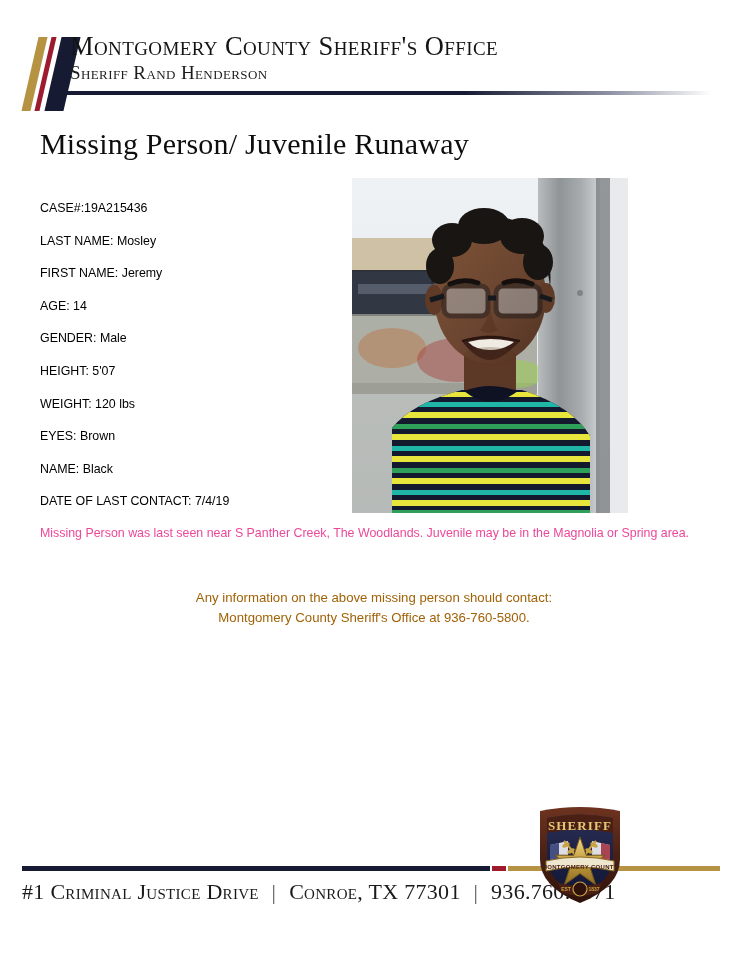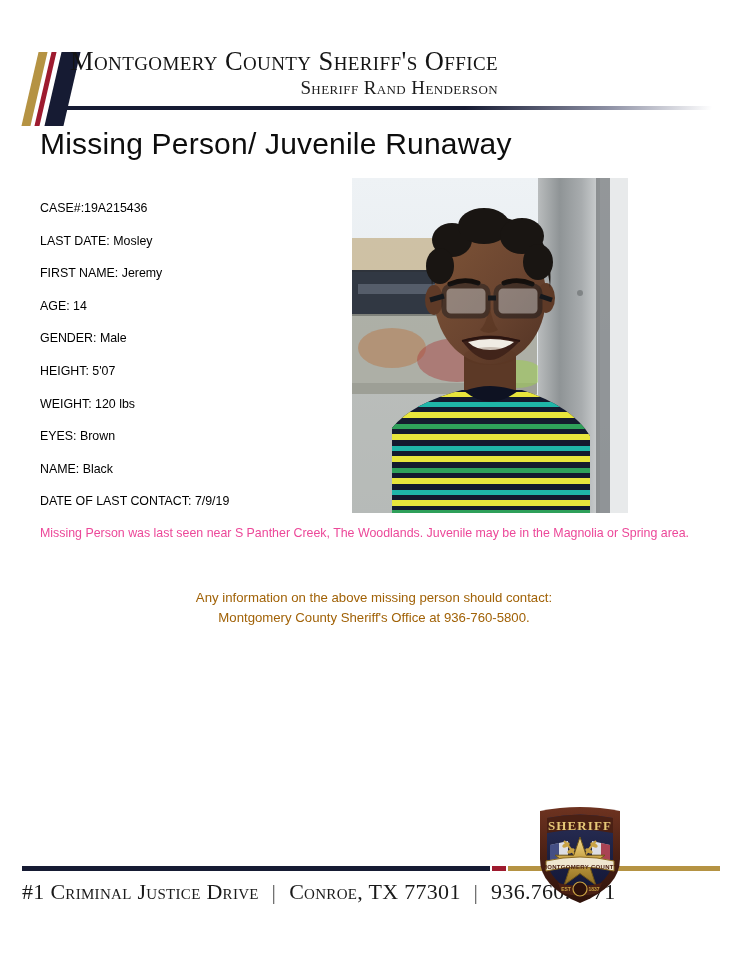--- a/index.html
+++ b/index.html
@@ -20,24 +20,23 @@
   .page {
     position: absolute;
     inset: 0;
     background: #ffffff;
   }
 
   
   .header {
     position: absolute;
     left: 0;
-    top: 48px;
+    top: 33px;
     width: 742px;
     height: 72px;
-    text-align: right;
   }
   .header-bars {
     position: absolute;
     left: 28px;
     top: 8px;
     width: 66px;
     height: 62px;
   }
   .bar {
     position: absolute;
@@ -83,21 +82,21 @@
     height: 4px;
     background: linear-gradient(to right, #161b33 0%, #161b33 62%, #8d90a4 84%, #ffffff 100%);
     transform: skewX(-13deg);
   }
 
   
   .flyer-title {
     position: absolute;
     left: 40px;
     top: 127px;
-    font-family: Liberation Sans, sans-serif;
+    font-family: Liberation Serif, serif;
     font-size: 30px;
     color: #0d0d0d;
     letter-spacing: 0.2px;
     white-space: nowrap;
   }
 
   
   .details {
     position: absolute;
     left: 40px;
@@ -212,29 +211,29 @@
       <div class="agency-name">Montgomery County Sheriff's Office</div>
       <div class="sheriff-name">Sheriff Rand Henderson</div>
     </div>
     <div class="header-rule"></div>
   </div>
 
   <div class="flyer-title">Missing Person/ Juvenile Runaway</div>
 
   <div class="details">
     <div class="detail-row">CASE#:19A215436</div>
-    <div class="detail-row">LAST DATE:  Mosley</div>
+    <div class="detail-row">LAST NAME:  Mosley</div>
     <div class="detail-row">FIRST NAME: Jeremy</div>
     <div class="detail-row">AGE: 14</div>
     <div class="detail-row">GENDER: Male</div>
     <div class="detail-row">HEIGHT: 5'07</div>
     <div class="detail-row">WEIGHT: 120 lbs</div>
     <div class="detail-row">EYES: Brown</div>
     <div class="detail-row">NAME: Black</div>
-    <div class="detail-row">DATE OF LAST CONTACT: 7/9/19</div>
+    <div class="detail-row">DATE OF LAST CONTACT: 7/4/19</div>
   </div>
 
   <div class="photo">
     <svg width="276" height="335" viewBox="0 0 276 335" xmlns="http://www.w3.org/2000/svg" role="img">
       <defs>
         <linearGradient id="skyG" x1="0" y1="0" x2="0" y2="1">
           <stop offset="0%" stop-color="#eef2f5"></stop>
           <stop offset="100%" stop-color="#dfe5ea"></stop>
         </linearGradient>
         <linearGradient id="postG" x1="0" y1="0" x2="1" y2="0">

